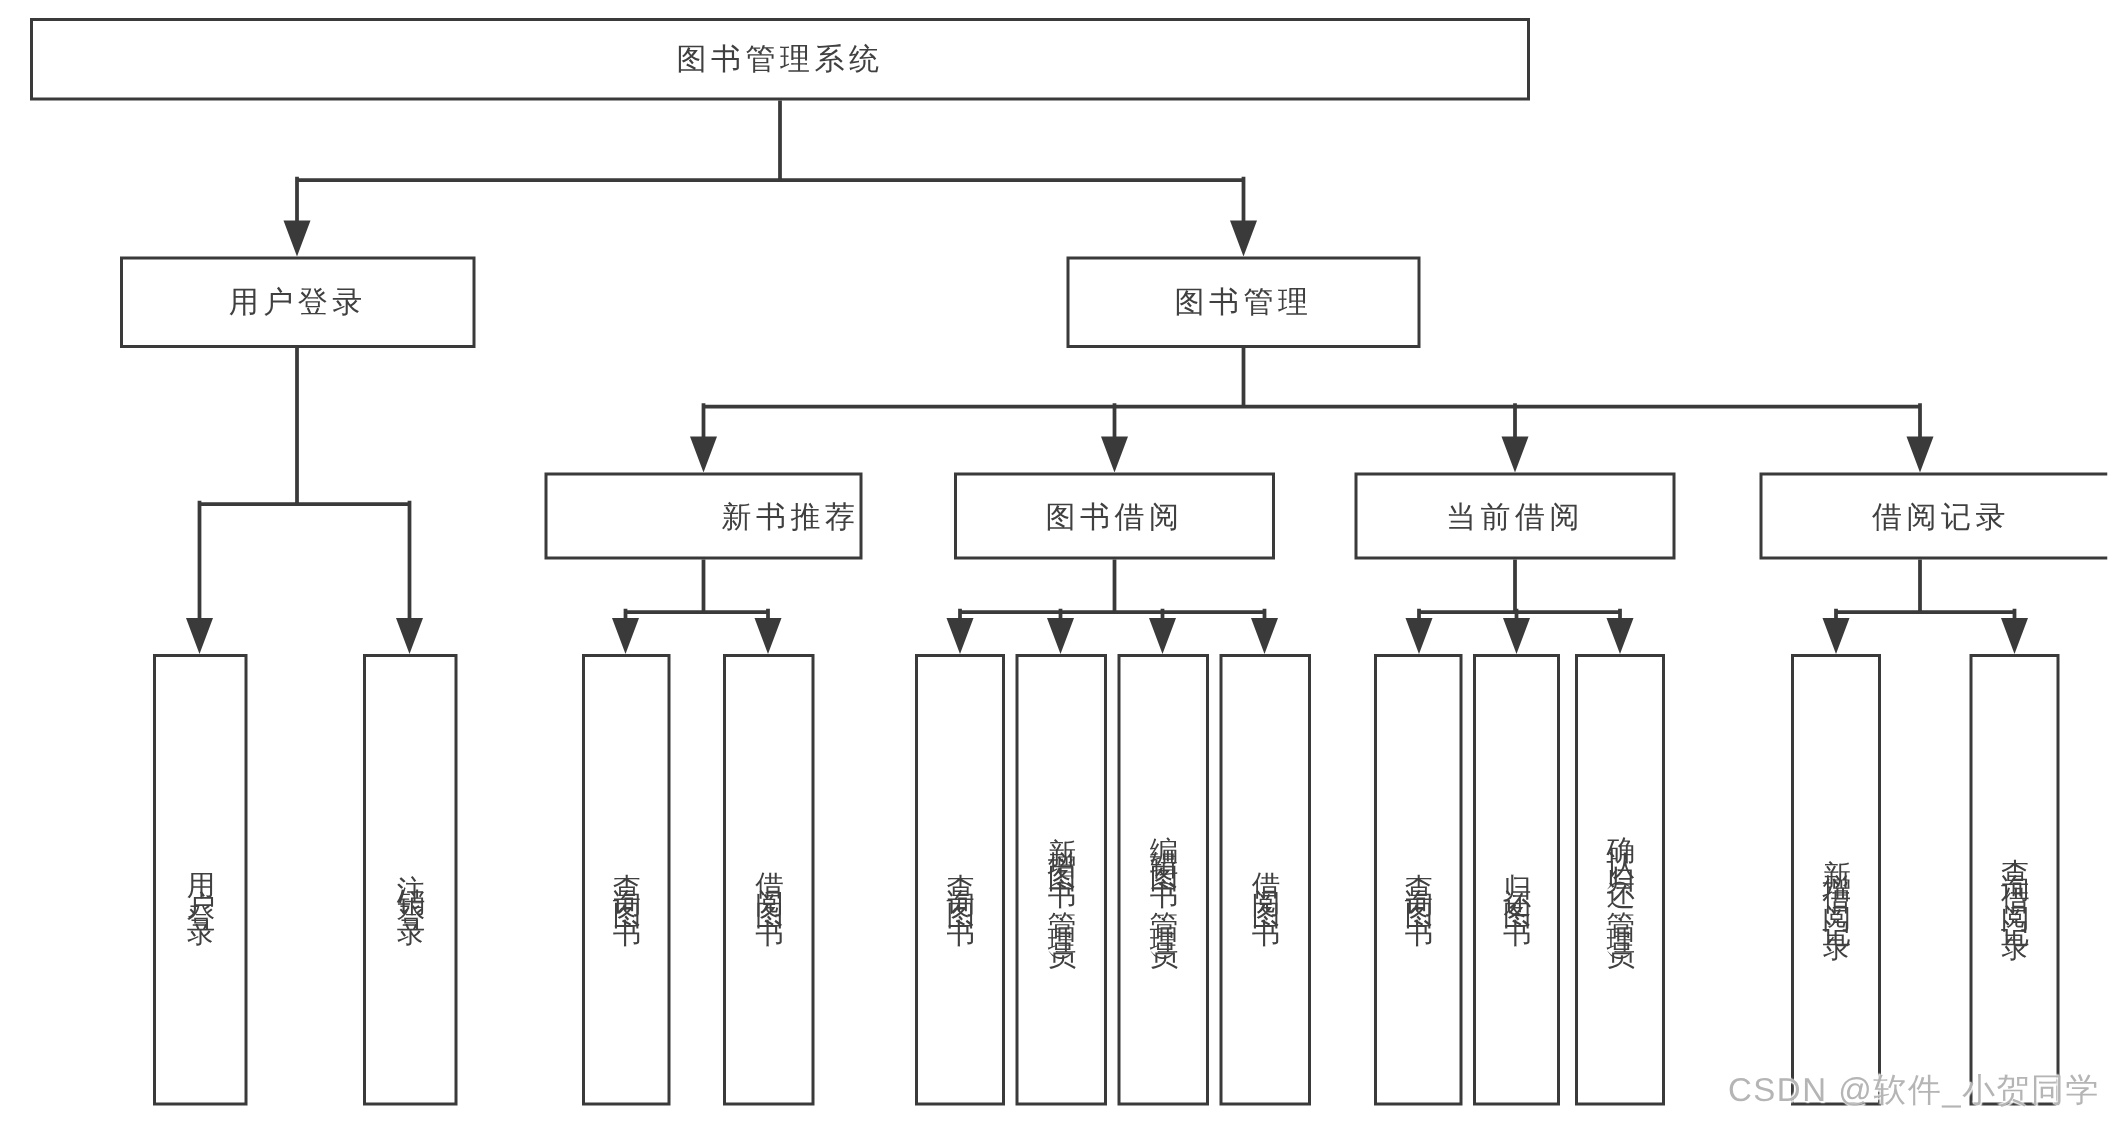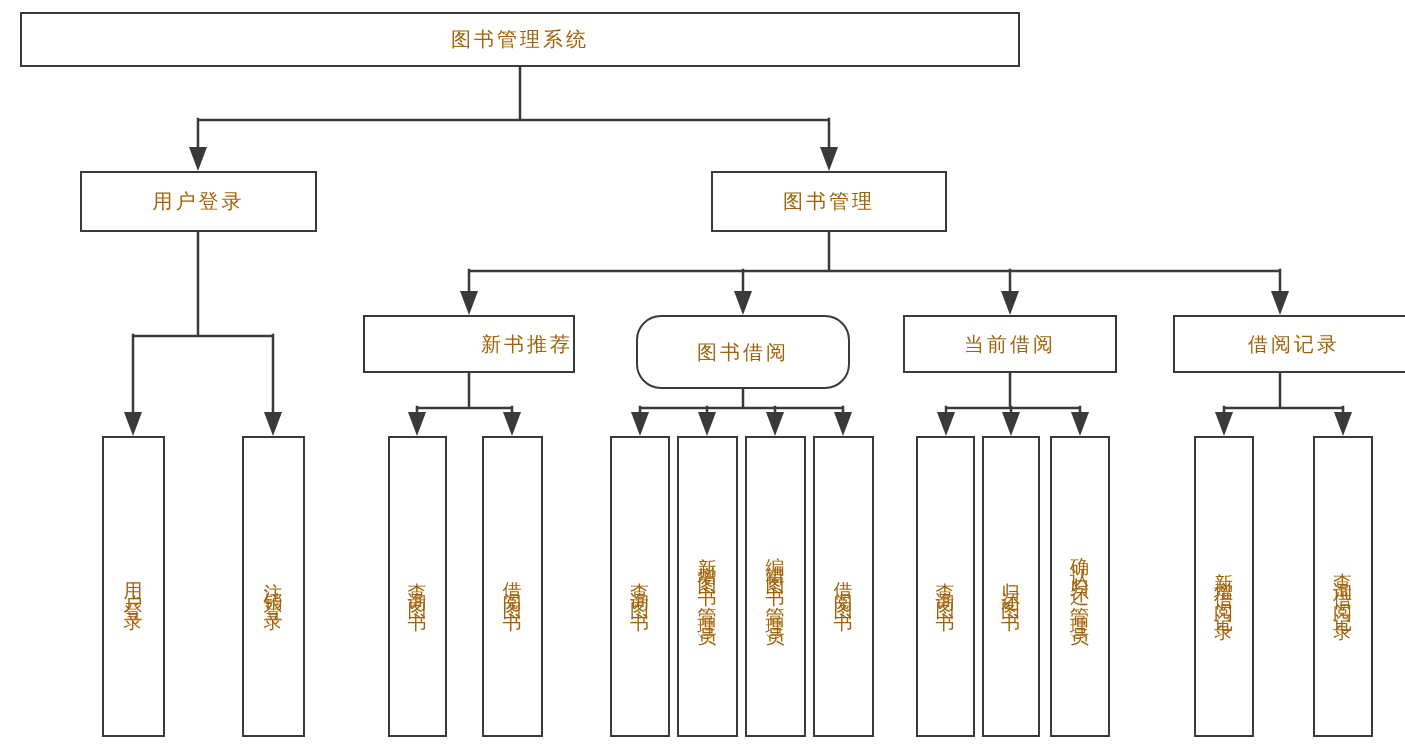--- a/index.html
+++ b/index.html
@@ -18,21 +18,21 @@
     pointer-events: none;
   }
   .node {
     position: absolute;
     box-sizing: border-box;
     border: 2px solid #3a3a3a;
     background: #ffffff;
     display: flex;
     align-items: center;
     justify-content: center;
-    color: #a16207;
+    color: #404040;
   }
   .node.h .label {
     font-size: 20px;
     letter-spacing: 3px;
     white-space: nowrap;
   }
   .node.v .label {
     writing-mode: vertical-rl;
     text-orientation: mixed;
     font-size: 19px;
@@ -113,21 +113,21 @@
   <div class="node h" style="left:80px; top:171px; width:237px; height:61px;">
     <span class="label">用户登录</span>
   </div>
   <div class="node h" style="left:711px; top:171px; width:236px; height:61px;">
     <span class="label">图书管理</span>
   </div>
 
   <div class="node h" style="left:363px; top:315px; width:212px; height:58px;justify-content:flex-end;">
     <span class="label">新书推荐</span>
   </div>
-  <div class="node h" style="left:636px; top:315px; width:214px; height:74px;border-radius:25px;">
+  <div class="node h" style="left:636px; top:315px; width:214px; height:58px;">
     <span class="label">图书借阅</span>
   </div>
   <div class="node h" style="left:903px; top:315px; width:214px; height:58px;">
     <span class="label">当前借阅</span>
   </div>
   <div class="node h" style="left:1173px; top:315px; width:242px; height:58px;">
     <span class="label">借阅记录</span>
   </div>
 
   <div class="node v" style="left:102px; top:436px; width:63px; height:301px;">
@@ -167,14 +167,15 @@
     <span class="label">确认归还（管理员）</span>
   </div>
 
   <div class="node v" style="left:1194px; top:436px; width:60px; height:301px;">
     <span class="label">新增借阅记录</span>
   </div>
   <div class="node v" style="left:1313px; top:436px; width:60px; height:301px;">
     <span class="label">查询借阅记录</span>
   </div>
 
+  <div class="watermark">CSDN @软件_小贺同学</div>
 
 </div>
 
 </body></html>

